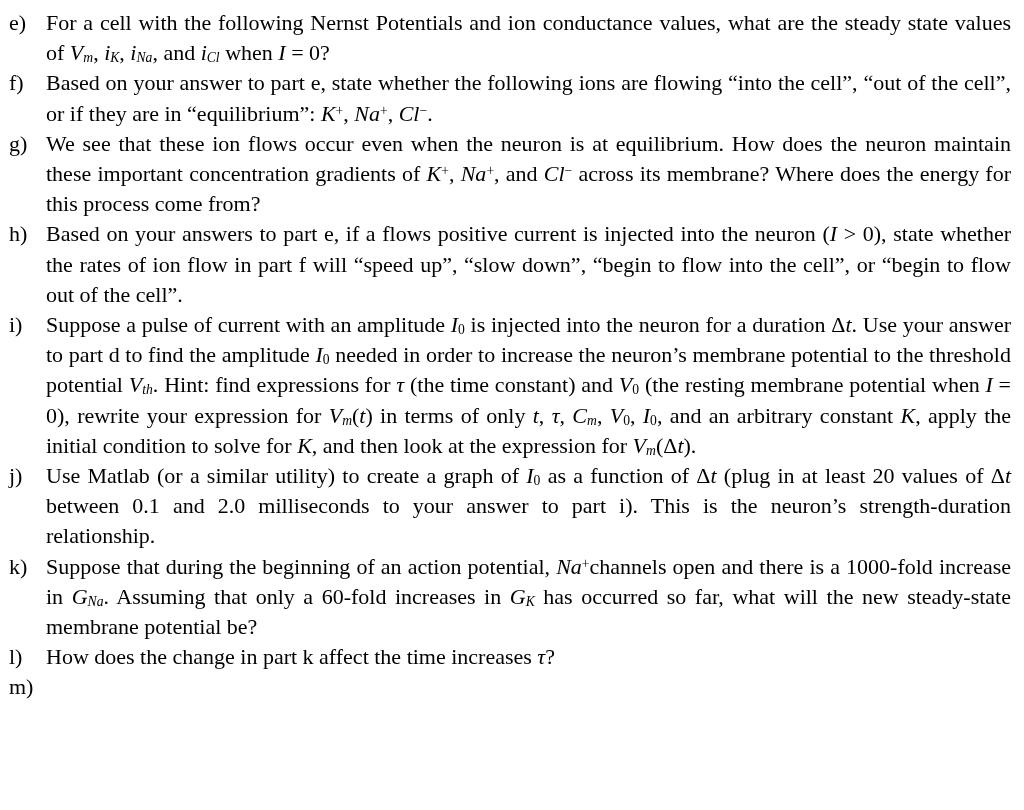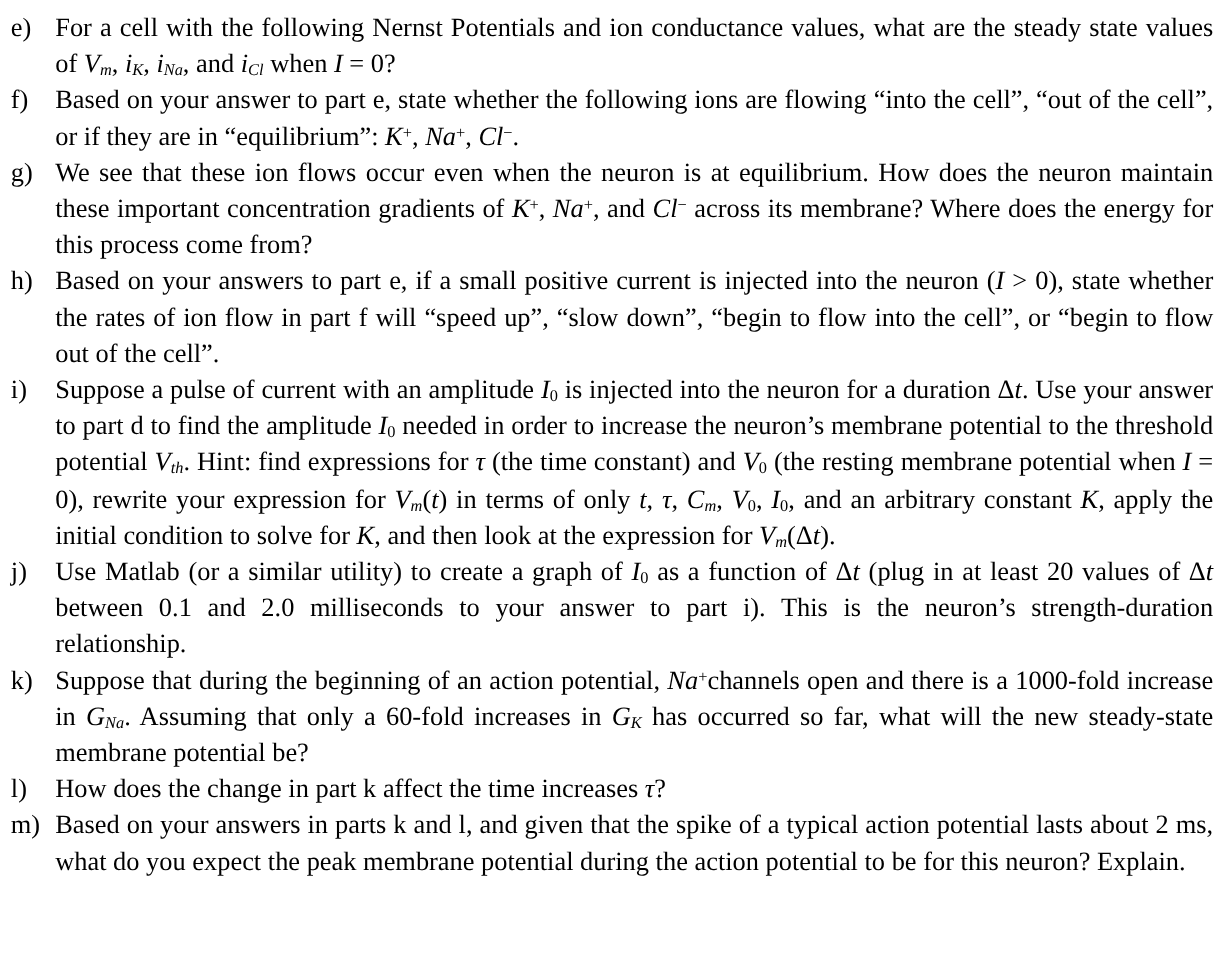--- a/index.html
+++ b/index.html
@@ -52,19 +52,19 @@
     line-height: 0;
   }
 </style>
 </head>
 <body>
 
 <div class="doc" id="doc-root">
     <div class="item"><span class="label">e)</span><span><span>For a cell with the following Nernst Potentials and ion conductance values, what are the steady state values of </span><span class="i">V</span><span class="isub">m</span><span>, </span><span class="i">i</span><span class="isub">K</span><span>, </span><span class="i">i</span><span class="isub">Na</span><span>, and </span><span class="i">i</span><span class="isub">Cl</span><span> when </span><span class="i">I</span><span> = 0?</span></span></div>
     <div class="item"><span class="label">f)</span><span><span>Based on your answer to part e, state whether the following ions are flowing “into the cell”, “out of the cell”, or if they are in “equilibrium”: </span><span class="i">K</span><span class="sup">+</span><span>, </span><span class="i">Na</span><span class="sup">+</span><span>, </span><span class="i">Cl</span><span class="sup">−</span><span>.</span></span></div>
     <div class="item"><span class="label">g)</span><span><span>We see that these ion flows occur even when the neuron is at equilibrium. How does the neuron maintain these important concentration gradients of </span><span class="i">K</span><span class="sup">+</span><span>, </span><span class="i">Na</span><span class="sup">+</span><span>, and </span><span class="i">Cl</span><span class="sup">−</span><span> across its membrane? Where does the energy for this process come from?</span></span></div>
-    <div class="item"><span class="label">h)</span><span><span>Based on your answers to part e, if a small positive current is injected into the neuron (</span><span class="i">I</span><span> &gt; 0), state whether the rates of ion flow in part f will “speed up”, “slow down”, “begin to flow into the cell”, or “begin to flow out of the cell”.</span></span></div>
+    <div class="item"><span class="label">h)</span><span><span>Based on your answers to part e, if a flows positive current is injected into the neuron (</span><span class="i">I</span><span> &gt; 0), state whether the rates of ion flow in part f will “speed up”, “slow down”, “begin to flow into the cell”, or “begin to flow out of the cell”.</span></span></div>
     <div class="item"><span class="label">i)</span><span><span>Suppose a pulse of current with an amplitude </span><span class="i">I</span><span class="sub">0</span><span> is injected into the neuron for a duration Δ</span><span class="i">t</span><span>. Use your answer to part d to find the amplitude </span><span class="i">I</span><span class="sub">0</span><span> needed in order to increase the neuron’s membrane potential to the threshold potential </span><span class="i">V</span><span class="isub">th</span><span>. Hint: find expressions for </span><span class="i">τ</span><span> (the time constant) and </span><span class="i">V</span><span class="sub">0</span><span> (the resting membrane potential when </span><span class="i">I</span><span> = 0), rewrite your expression for </span><span class="i">V</span><span class="isub">m</span><span>(</span><span class="i">t</span><span>) in terms of only </span><span class="i">t</span><span>, </span><span class="i">τ</span><span>, </span><span class="i">C</span><span class="isub">m</span><span>, </span><span class="i">V</span><span class="sub">0</span><span>, </span><span class="i">I</span><span class="sub">0</span><span>, and an arbitrary constant </span><span class="i">K</span><span>, apply the initial condition to solve for </span><span class="i">K</span><span>, and then look at the expression for </span><span class="i">V</span><span class="isub">m</span><span>(Δ</span><span class="i">t</span><span>).</span></span></div>
     <div class="item"><span class="label">j)</span><span><span>Use Matlab (or a similar utility) to create a graph of </span><span class="i">I</span><span class="sub">0</span><span> as a function of Δ</span><span class="i">t</span><span> (plug in at least 20 values of Δ</span><span class="i">t</span><span> between 0.1 and 2.0 milliseconds to your answer to part i). This is the neuron’s strength-duration relationship.</span></span></div>
     <div class="item"><span class="label">k)</span><span><span>Suppose that during the beginning of an action potential, </span><span class="i">Na</span><span class="sup">+</span><span>channels open and there is a 1000-fold increase in </span><span class="i">G</span><span class="isub">Na</span><span>. Assuming that only a 60-fold increases in </span><span class="i">G</span><span class="isub">K</span><span> has occurred so far, what will the new steady-state membrane potential be?</span></span></div>
     <div class="item"><span class="label">l)</span><span><span>How does the change in part k affect the time increases </span><span class="i">τ</span><span>?</span></span></div>
-    <div class="item"><span class="label">m)</span><span><span>Based on your answers in parts k and l, and given that the spike of a typical action potential lasts about 2 ms, what do you expect the peak membrane potential during the action potential to be for this neuron? Explain.</span></span></div>
+    <div class="item"><span class="label">m)</span></div>
   </div>
 
 </body></html>

